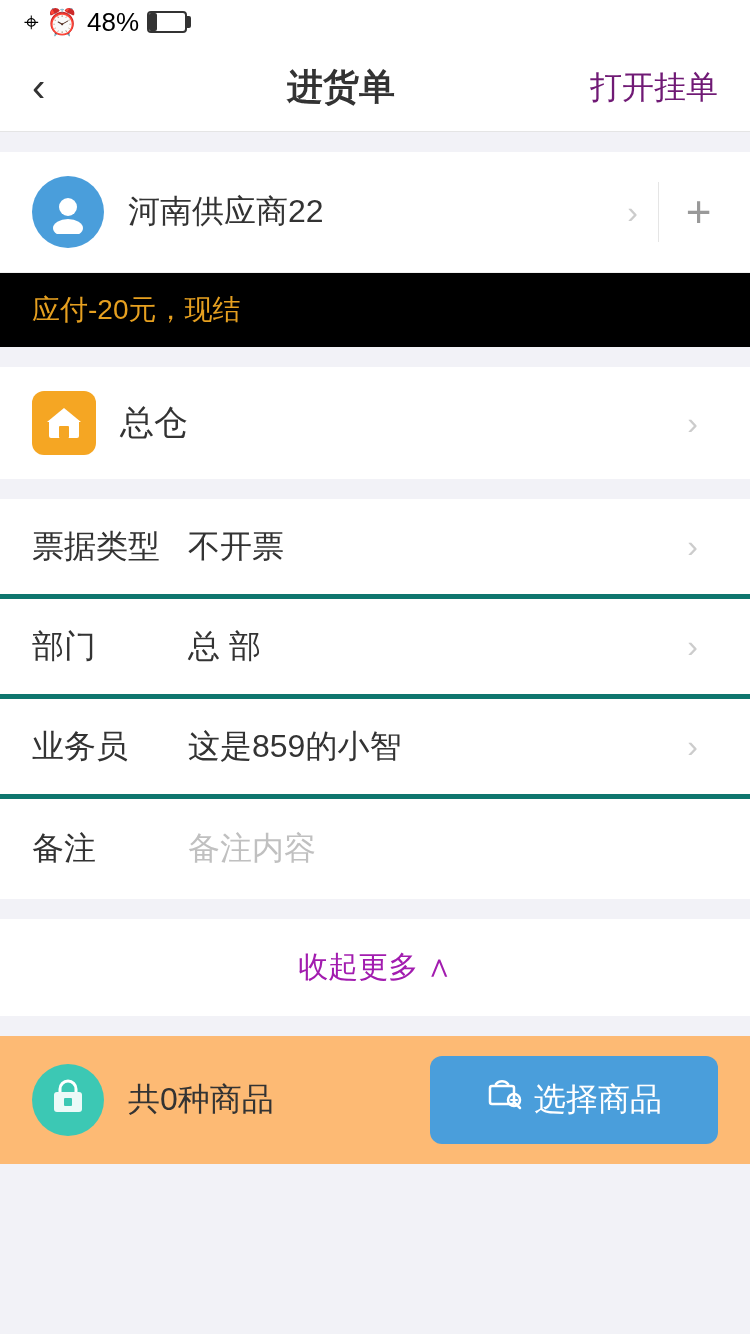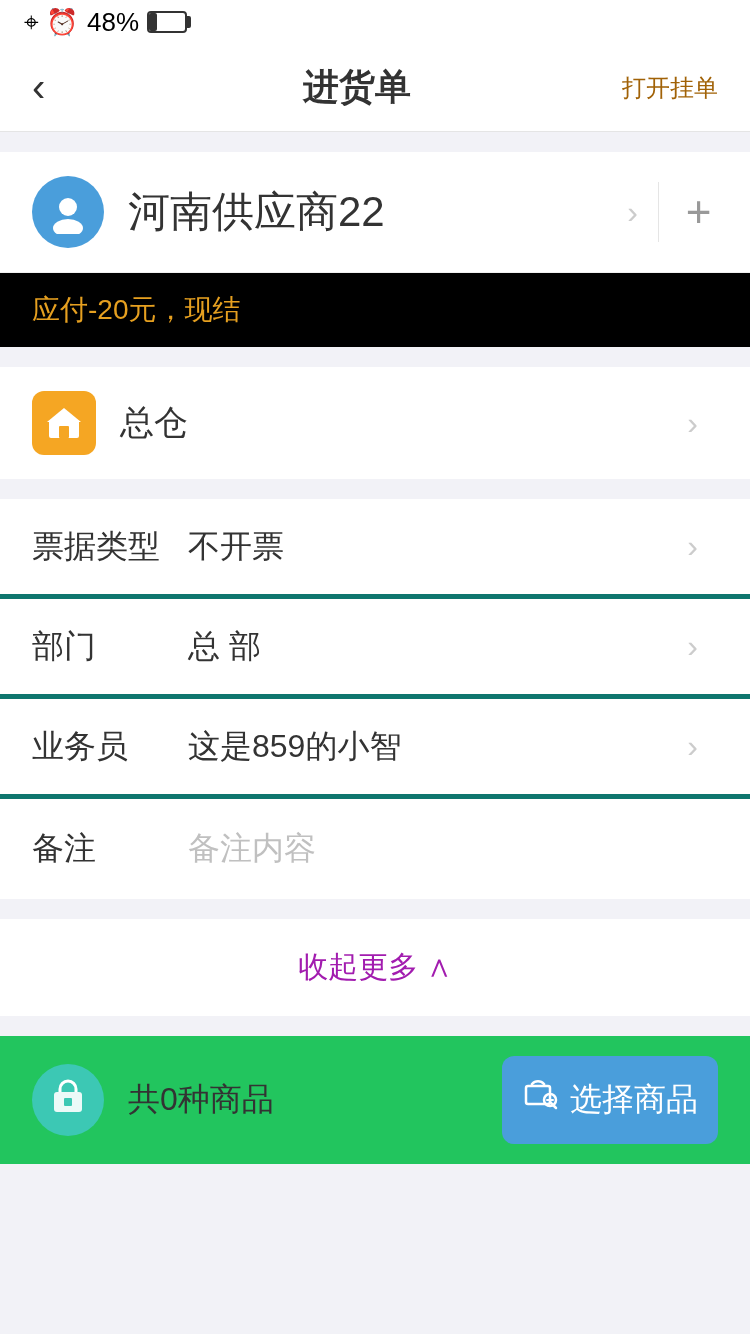--- a/index.html
+++ b/index.html
@@ -43,22 +43,22 @@
       cursor: pointer;
       width: 60px;
     }
     .nav-title {
       font-size: 36px;
       font-weight: 600;
       color: #333;
       text-align: center;
     }
     .nav-action {
-      font-size: 24px;
-      color: #a16207;
+      font-size: 32px;
+      color: #701a75;
       cursor: pointer;
     }
 
     
     .section-gap { height: 20px; background: #f2f2f7; }
 
     
     .card {
       background: #fff;
     }
@@ -78,21 +78,21 @@
       background: #4A9EDB;
       display: flex;
       align-items: center;
       justify-content: center;
       margin-right: 24px;
       flex-shrink: 0;
     }
     .supplier-avatar svg { width: 44px; height: 44px; }
     .supplier-name {
       flex: 1;
-      font-size: 42px;
+      font-size: 32px;
       color: #333;
     }
     .chevron-right {
       color: #ccc;
       font-size: 32px;
       margin-right: 20px;
     }
     .supplier-add {
       width: 60px;
       height: 60px;
@@ -181,21 +181,21 @@
       justify-content: center;
       cursor: pointer;
     }
     .collapse-text {
       font-size: 30px;
       color: #a21caf;
     }
 
     
     .bottom-bar {
-      background: #22c55e;
+      background: #fdba74;
       margin-top: 20px;
       display: flex;
       align-items: center;
       padding: 20px 32px;
       gap: 24px;
     }
     .product-count-icon {
       width: 72px;
       height: 72px;
       border-radius: 50%;
@@ -207,21 +207,21 @@
     }
     .product-count-text {
       flex: 1;
       font-size: 32px;
       color: #333;
     }
     .select-product-btn {
       background: #4A9EDB;
       color: #fff;
       font-size: 32px;
-      padding: 22px 20px;
+      padding: 22px 56px;
       border-radius: 12px;
       display: flex;
       align-items: flex-end;
       gap: 12px;
       cursor: pointer;
       white-space: nowrap;
     }
 
     
     .main-bg {

